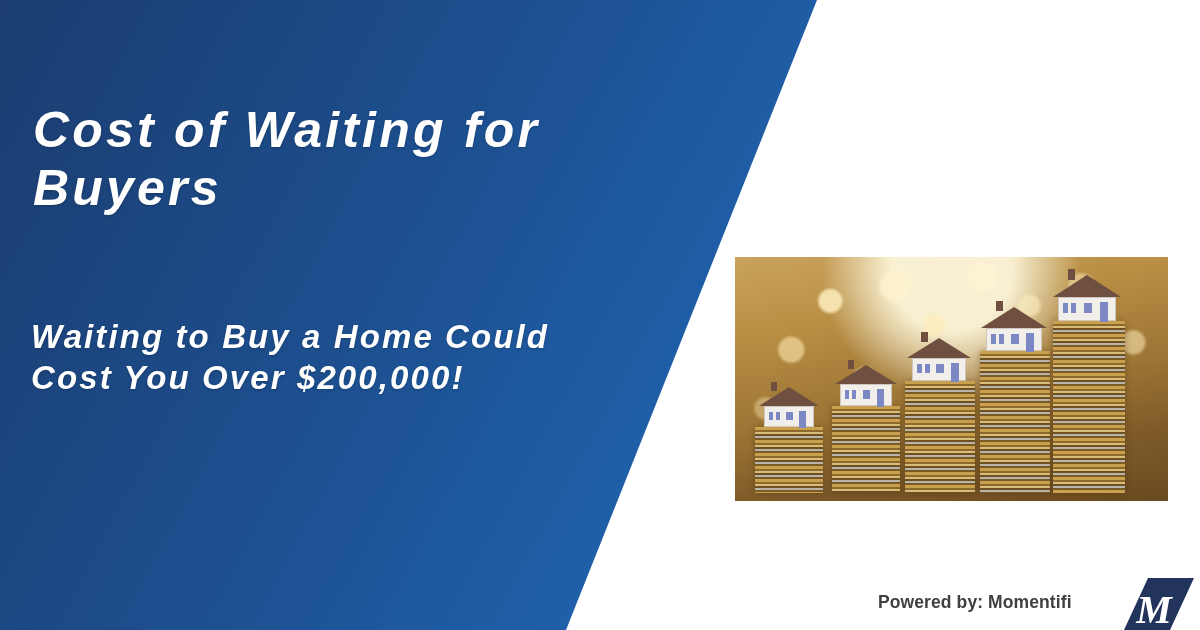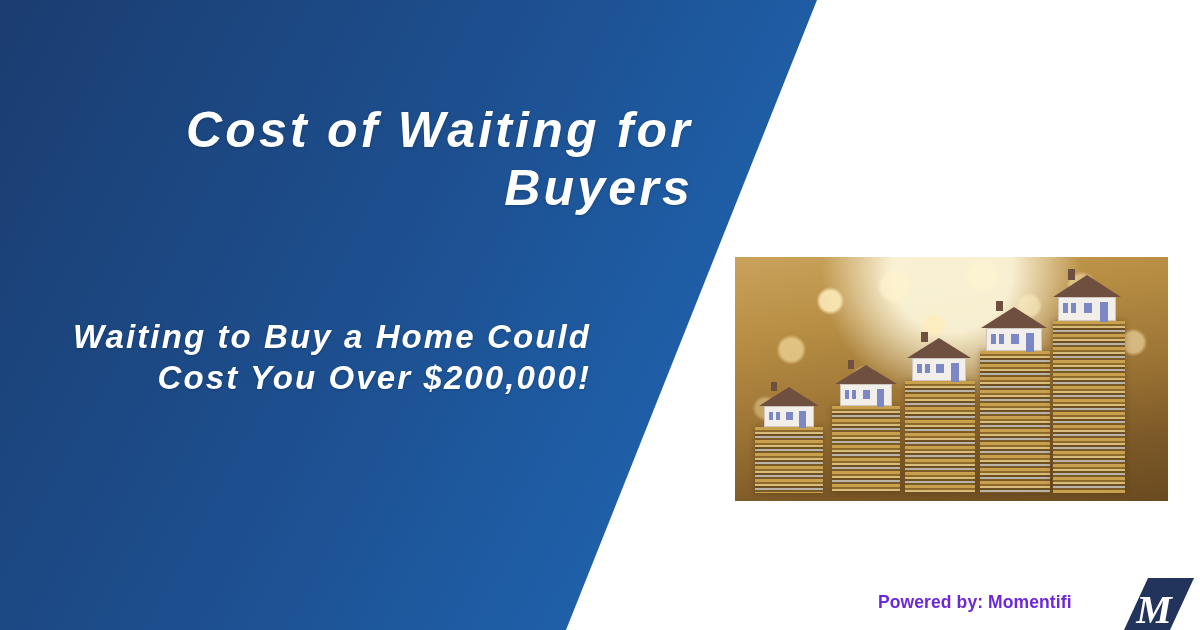--- a/index.html
+++ b/index.html
@@ -7,21 +7,20 @@
     padding: 0;
     background: #ffffff;
   }
   #canvas {
     position: relative;
     width: 1200px;
     height: 630px;
     overflow: hidden;
     background: #ffffff;
     font-family: "Liberation Sans", sans-serif;
-    text-align: right;
   }
 
   
   .blue-panel {
     position: absolute;
     left: 0;
     top: 0;
     width: 100%;
     height: 100%;
     background: linear-gradient(118deg, #1b3d70 0%, #1d4f8f 34%, #1f62ad 62%, #2280d8 100%);
@@ -127,21 +126,21 @@
   .house .chimney {
     position: absolute;
     background: #6f5040;
   }
 
   
   .powered {
     position: absolute;
     left: 878px;
     top: 592px;
-    color: #6d28d9;
+    color: #404040;
     font-size: 17.5px;
     font-weight: bold;
     letter-spacing: 0.1px;
     white-space: nowrap;
   }
   .logo {
     position: absolute;
     left: 1124px;
     top: 577px;
     width: 70px;

